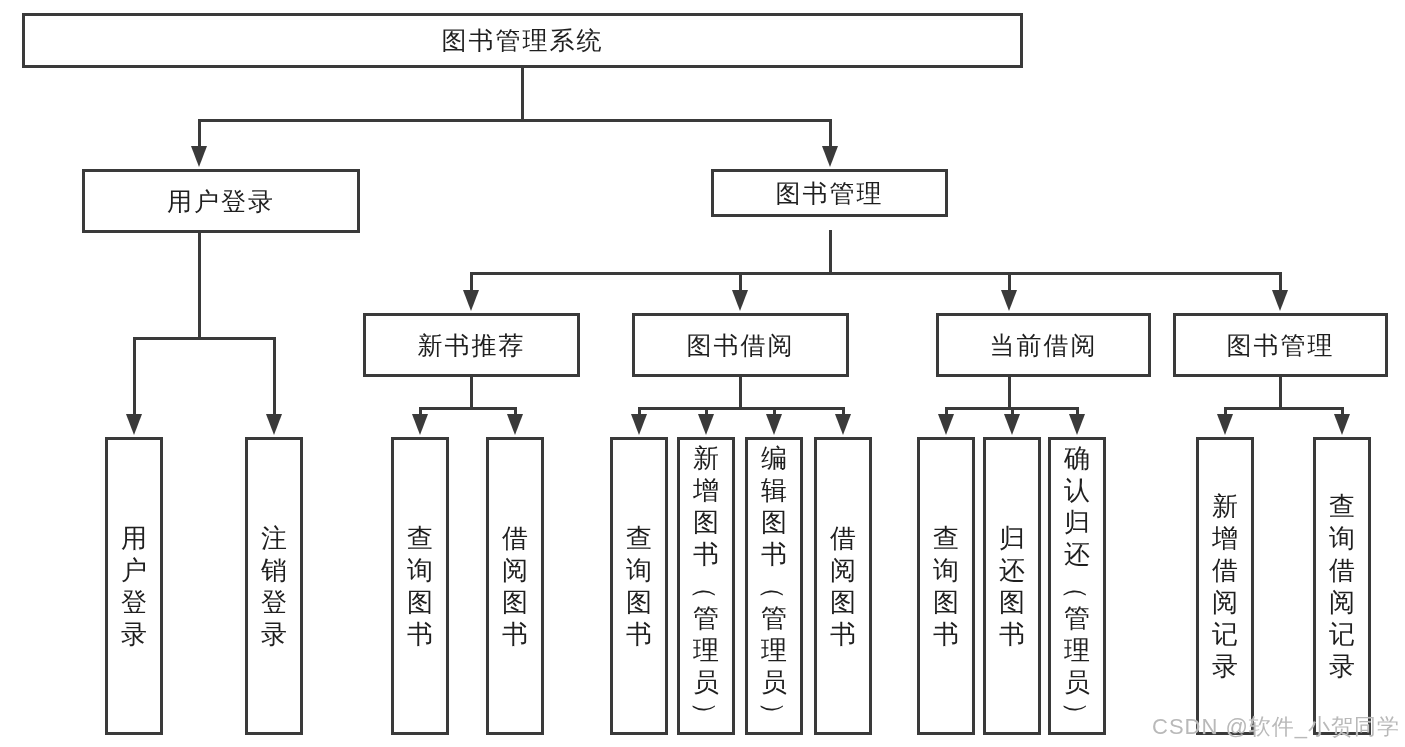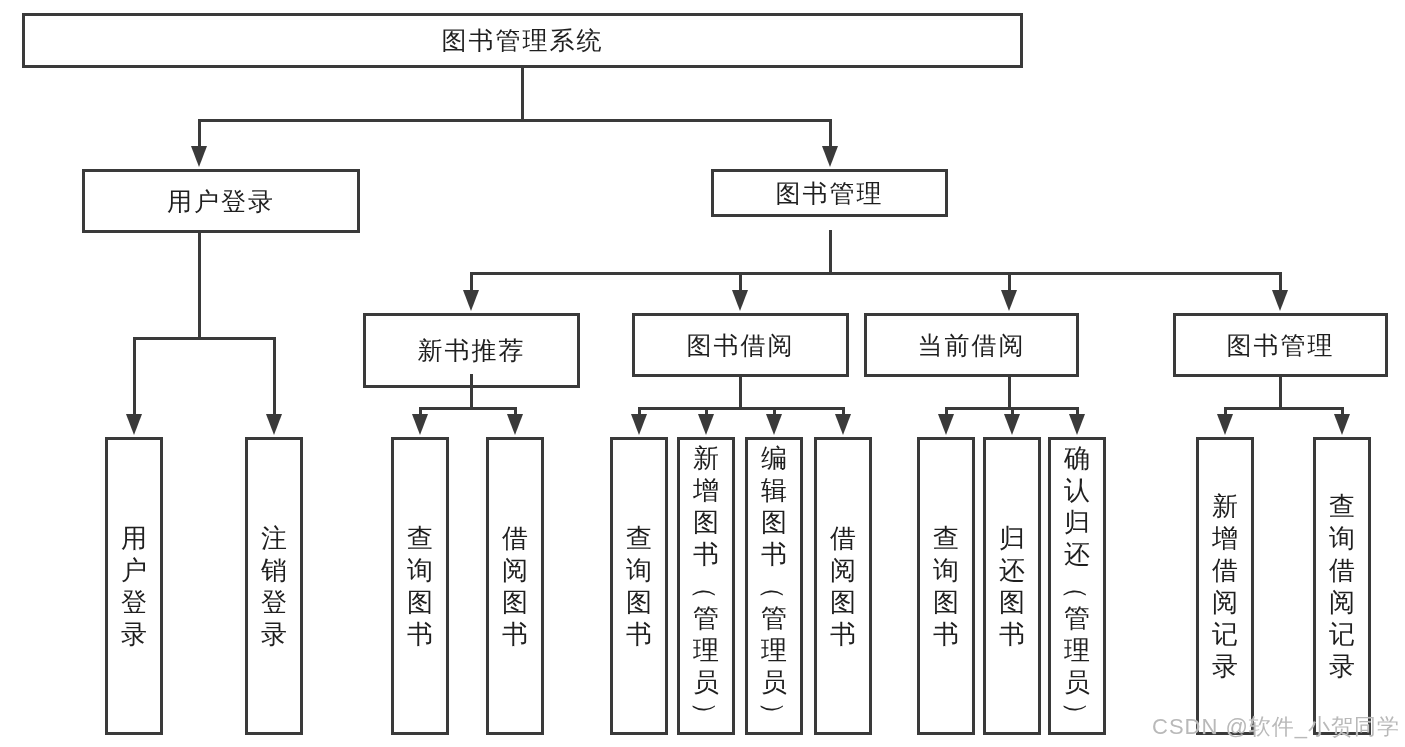--- a/index.html
+++ b/index.html
@@ -73,27 +73,27 @@
     <span class="hlabel">图书管理系统</span>
   </div>
 
   <div class="hbox" style="left:82px;top:169px;width:278px;height:64px">
     <span class="hlabel">用户登录</span>
   </div>
   <div class="hbox" style="left:711px;top:169px;width:237px;height:48px">
     <span class="hlabel">图书管理</span>
   </div>
 
-  <div class="hbox" style="left:363px;top:313px;width:217px;height:75px">
+  <div class="hbox" style="left:363px;top:313px;width:217px;height:64px">
     <span class="hlabel">新书推荐</span>
   </div>
   <div class="hbox" style="left:632px;top:313px;width:217px;height:64px">
     <span class="hlabel">图书借阅</span>
   </div>
-  <div class="hbox" style="left:864px;top:313px;width:215px;height:64px">
+  <div class="hbox" style="left:936px;top:313px;width:215px;height:64px">
     <span class="hlabel">当前借阅</span>
   </div>
   <div class="hbox" style="left:1173px;top:313px;width:215px;height:64px">
     <span class="hlabel">图书管理</span>
   </div>
 
   <div class="vbox" style="left:105px">
     <div class="vtext">
         <span class="vchar">用</span>
         <span class="vchar">户</span>

